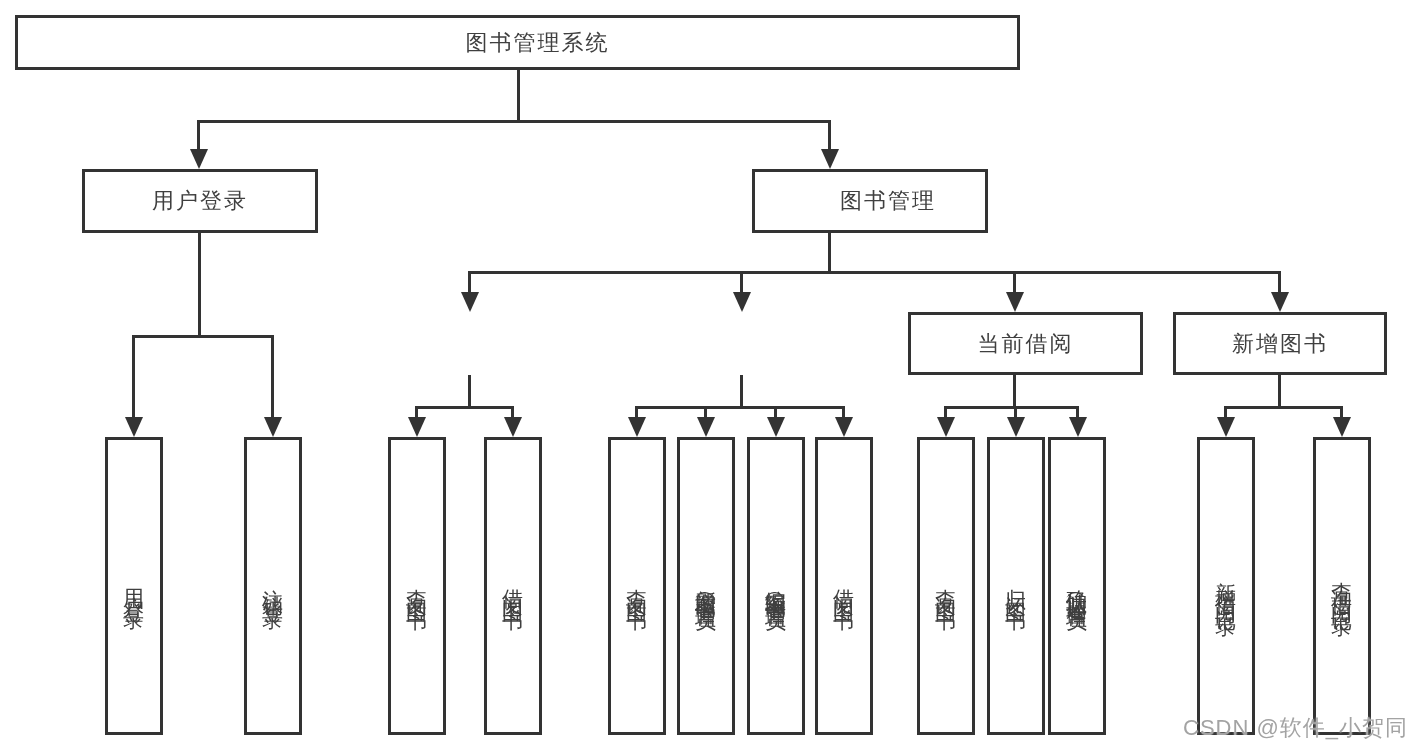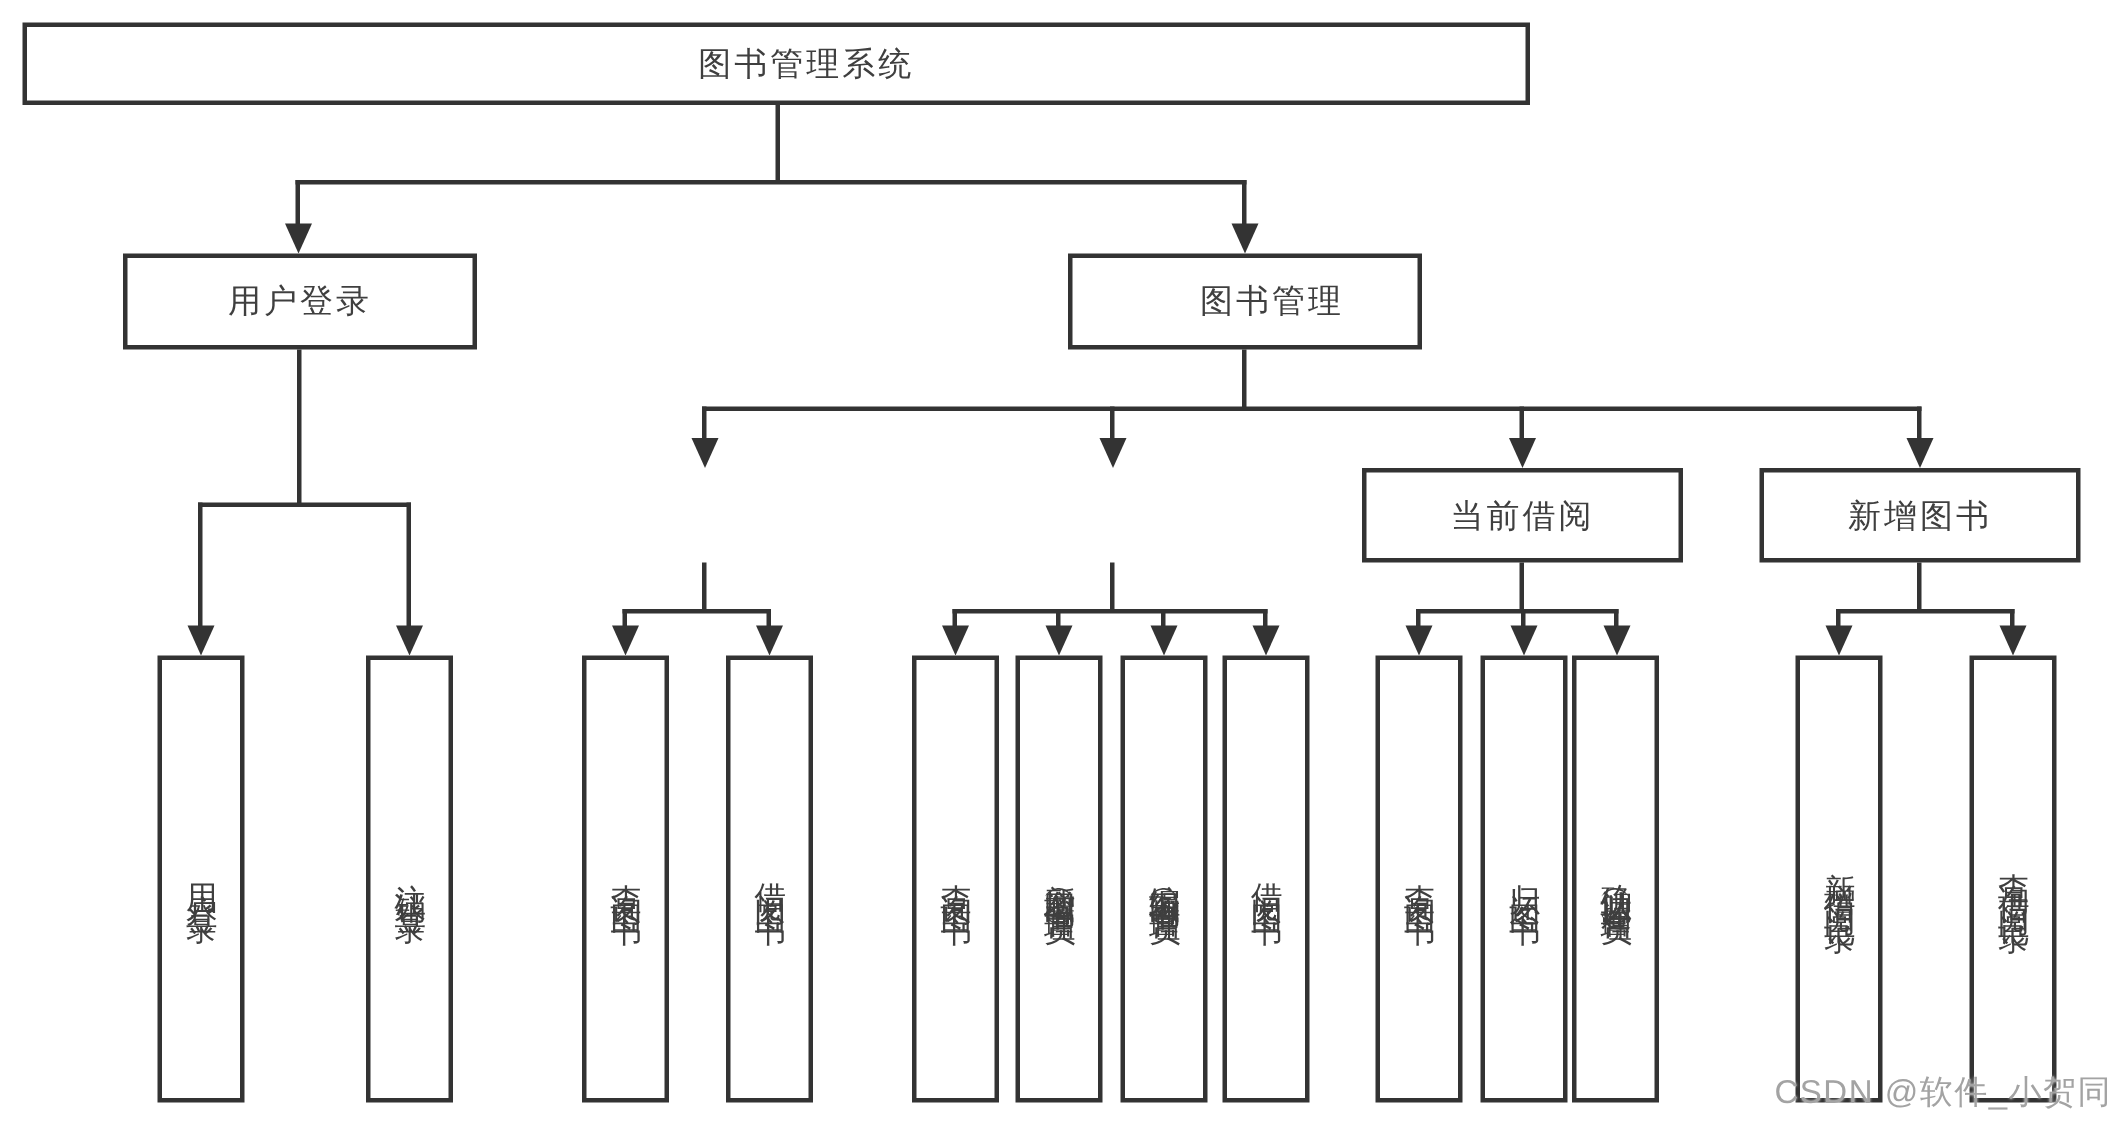--- a/index.html
+++ b/index.html
@@ -72,41 +72,41 @@
   <div class="box" style="left:15px; top:15px; width:1005px; height:55px;padding-left:40px;">图书管理系统</div>
 
   <div class="ln" style="left:517px; top:70px; width:3px; height:51px;"></div>
   <div class="ln" style="left:197px; top:120px; width:634px; height:3px;"></div>
   <div class="ln" style="left:197px; top:120px; width:3px; height:31px;"></div>
   <div class="arr" style="left:190px; top:149px;"></div>
   <div class="ln" style="left:828px; top:120px; width:3px; height:31px;"></div>
   <div class="arr" style="left:821px; top:149px;"></div>
 
   <div class="box" style="left:82px; top:169px; width:236px; height:64px;">用户登录</div>
-  <div class="box" style="left:712px; top:169px; width:236px; height:64px;padding-left:36px;">图书管理</div>
+  <div class="box" style="left:752px; top:169px; width:236px; height:64px;padding-left:36px;">图书管理</div>
 
   <div class="ln" style="left:198px; top:233px; width:3px; height:104px;"></div>
   <div class="ln" style="left:132px; top:335px; width:142px; height:3px;"></div>
   <div class="ln" style="left:132px; top:335px; width:3px; height:84px;"></div>
   <div class="arr" style="left:125px; top:417px;"></div>
   <div class="ln" style="left:271px; top:335px; width:3px; height:84px;"></div>
   <div class="arr" style="left:264px; top:417px;"></div>
 
   <div class="ln" style="left:828px; top:233px; width:3px; height:40px;"></div>
   <div class="ln" style="left:468px; top:271px; width:813px; height:3px;"></div>
   <div class="ln" style="left:468px; top:271px; width:3px; height:23px;"></div>
   <div class="arr" style="left:461px; top:292px;"></div>
   <div class="ln" style="left:740px; top:271px; width:3px; height:23px;"></div>
   <div class="arr" style="left:733px; top:292px;"></div>
   <div class="ln" style="left:1013px; top:271px; width:3px; height:23px;"></div>
   <div class="arr" style="left:1006px; top:292px;"></div>
   <div class="ln" style="left:1278px; top:271px; width:3px; height:23px;"></div>
   <div class="arr" style="left:1271px; top:292px;"></div>
 
-  <div class="box" style="left:908px; top:312px; width:214px; height:63px;">当前借阅</div>
+  <div class="box" style="left:908px; top:312px; width:235px; height:63px;">当前借阅</div>
   <div class="box" style="left:1173px; top:312px; width:214px; height:63px;">新增图书</div>
 
   <div class="ln" style="left:468px; top:375px; width:3px; height:33px;"></div>
   <div class="ln" style="left:415px; top:406px; width:99px; height:3px;"></div>
   <div class="ln" style="left:415px; top:406px; width:3px; height:13px;"></div>
   <div class="arr" style="left:408px; top:417px;"></div>
   <div class="ln" style="left:511px; top:406px; width:3px; height:13px;"></div>
   <div class="arr" style="left:504px; top:417px;"></div>
 
   <div class="ln" style="left:740px; top:375px; width:3px; height:33px;"></div>

